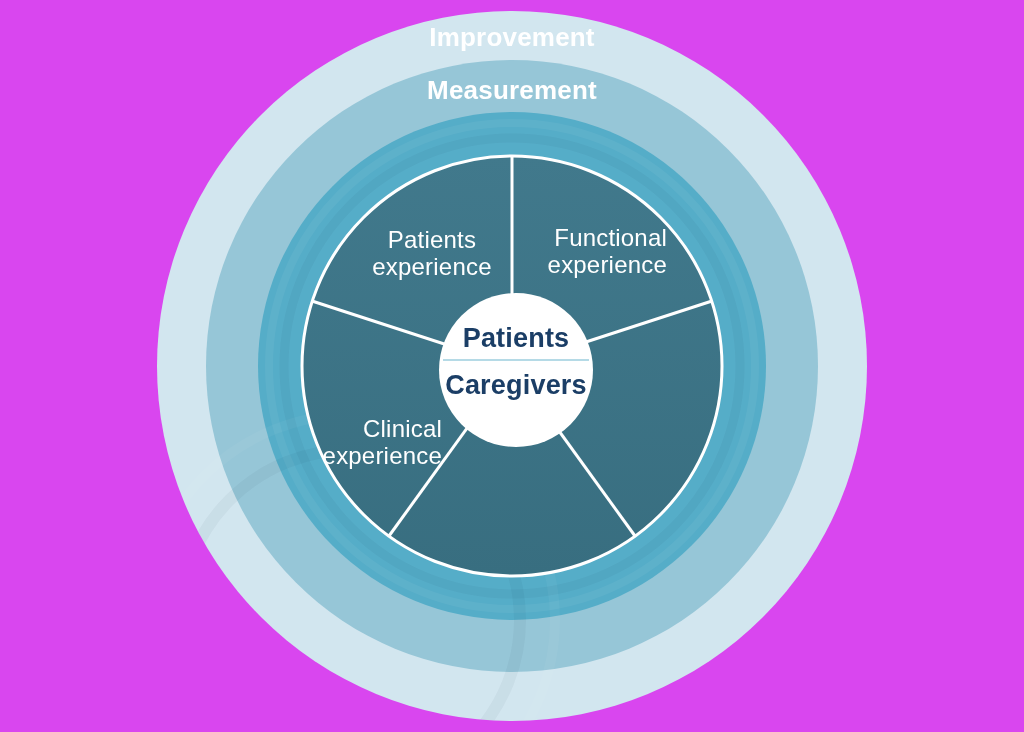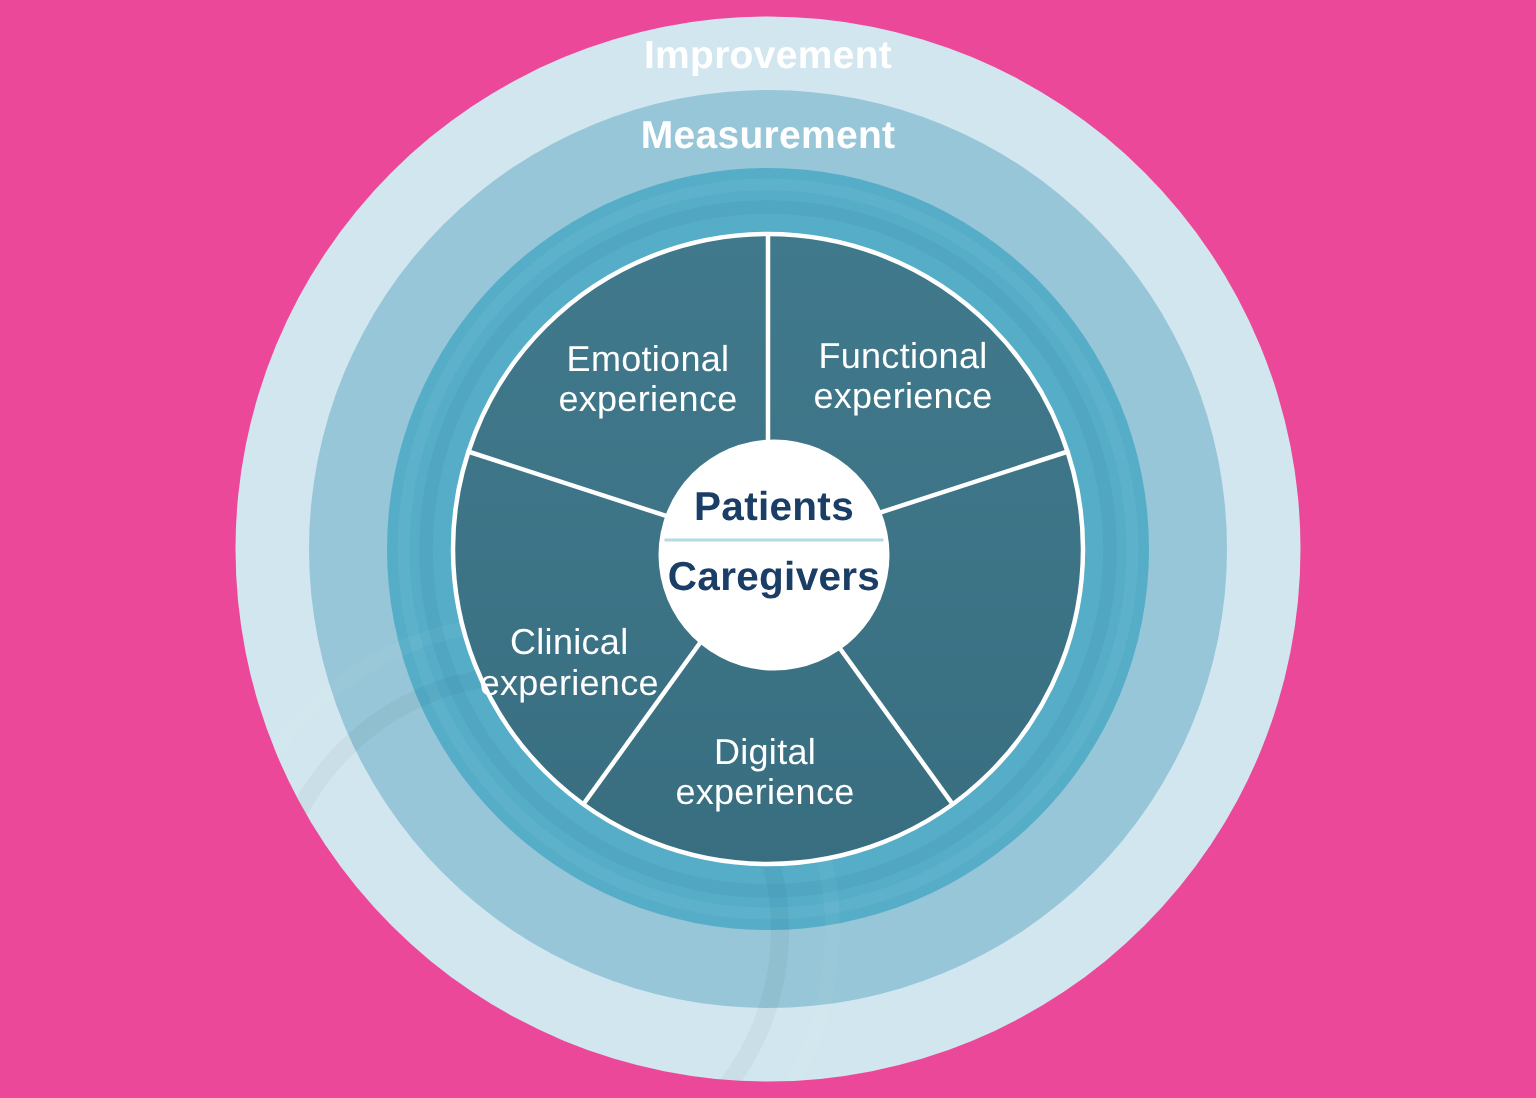--- a/index.html
+++ b/index.html
@@ -5,21 +5,21 @@
   html, body {
     margin: 0;
     padding: 0;
     background: #ffffff;
     font-family: "Liberation Sans", sans-serif;
   }
   .stage {
     position: relative;
     width: 1024px;
     height: 732px;
-    background: #ec4899;
+    background: #d946ef;
     overflow: hidden;
   }
   .stage svg {
     position: absolute;
     left: 0;
     top: 0;
   }
   .lbl {
     position: absolute;
     color: #ffffff;
@@ -33,21 +33,21 @@
     transform: translate(-50%, -50%);
   }
   .seg-lbl {
     font-size: 24px;
     font-weight: 400;
     line-height: 27px;
     white-space: normal;
     text-align: center;
   }
   .seg-center { transform: translate(-50%, -50%); }
-  .seg-left   { transform: translate(0, -50%); text-align: center; }
+  .seg-left   { transform: translate(0, -50%); text-align: right; }
   .seg-right  { transform: translate(-100%, -50%); text-align: right; }
   .core-lbl {
     font-size: 27px;
     font-weight: 700;
     color: #1b3e66;
     transform: translate(-50%, -50%);
   }
 </style>
 </head>
 <body>
@@ -88,21 +88,20 @@
       <line x1="512" y1="366" x2="312" y2="301"></line>
     </g>
 
     <circle cx="516" cy="370" r="77" fill="#ffffff"></circle>
     <line x1="443" y1="360" x2="589" y2="360" stroke-width="2" stroke="#b5dae6"></line>
   </svg>
 
   <div class="lbl ring-lbl" style="left:512px; top:37px;">Improvement</div>
   <div class="lbl ring-lbl" style="left:512px; top:90px;">Measurement</div>
 
-  <div class="lbl seg-lbl seg-center" style="left:432px; top:253px; width:150px;">Emotional experience</div>
+  <div class="lbl seg-lbl seg-center" style="left:432px; top:253px; width:150px;">Patients experience</div>
   <div class="lbl seg-lbl seg-left" style="left:537px; top:251px; width:130px;">Functional experience</div>
-  <div class="lbl seg-lbl seg-center" style="left:510px; top:515px; width:150px;">Digital experience</div>
   <div class="lbl seg-lbl seg-left" style="left:317px; top:399px; width:125px;margin-top:43px;">Clinical experience</div>
 
   <div class="lbl core-lbl" style="left:516px; top:338px;">Patients</div>
   <div class="lbl core-lbl" style="left:516px; top:385px;">Caregivers</div>
 
 </div>
 
 </body></html>

